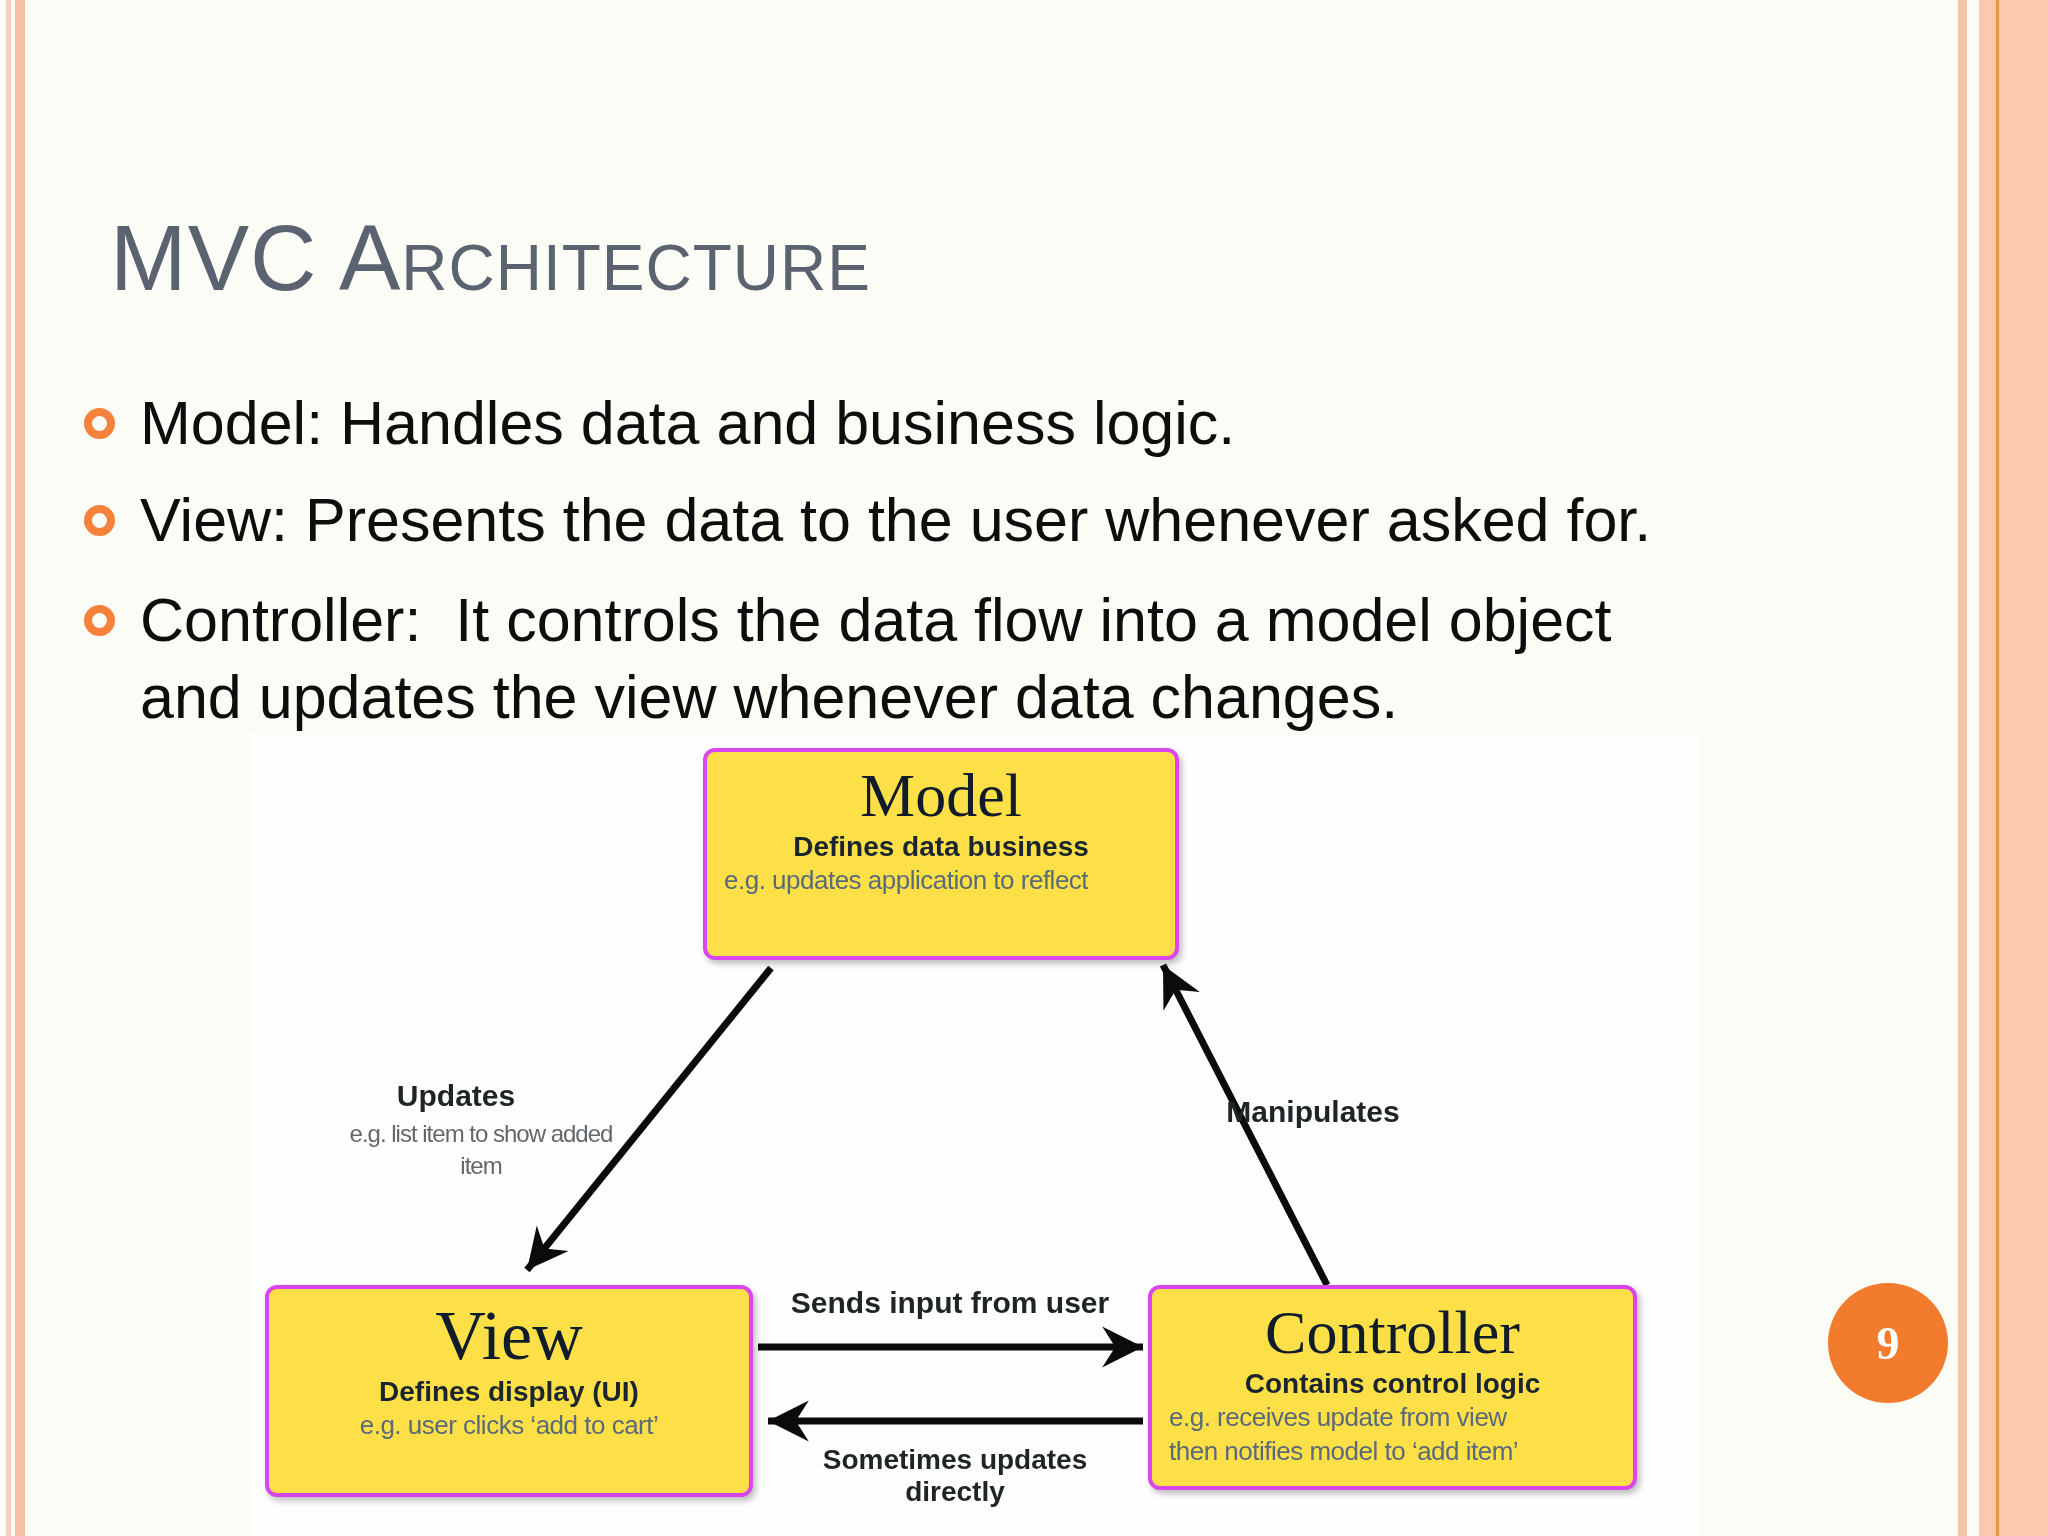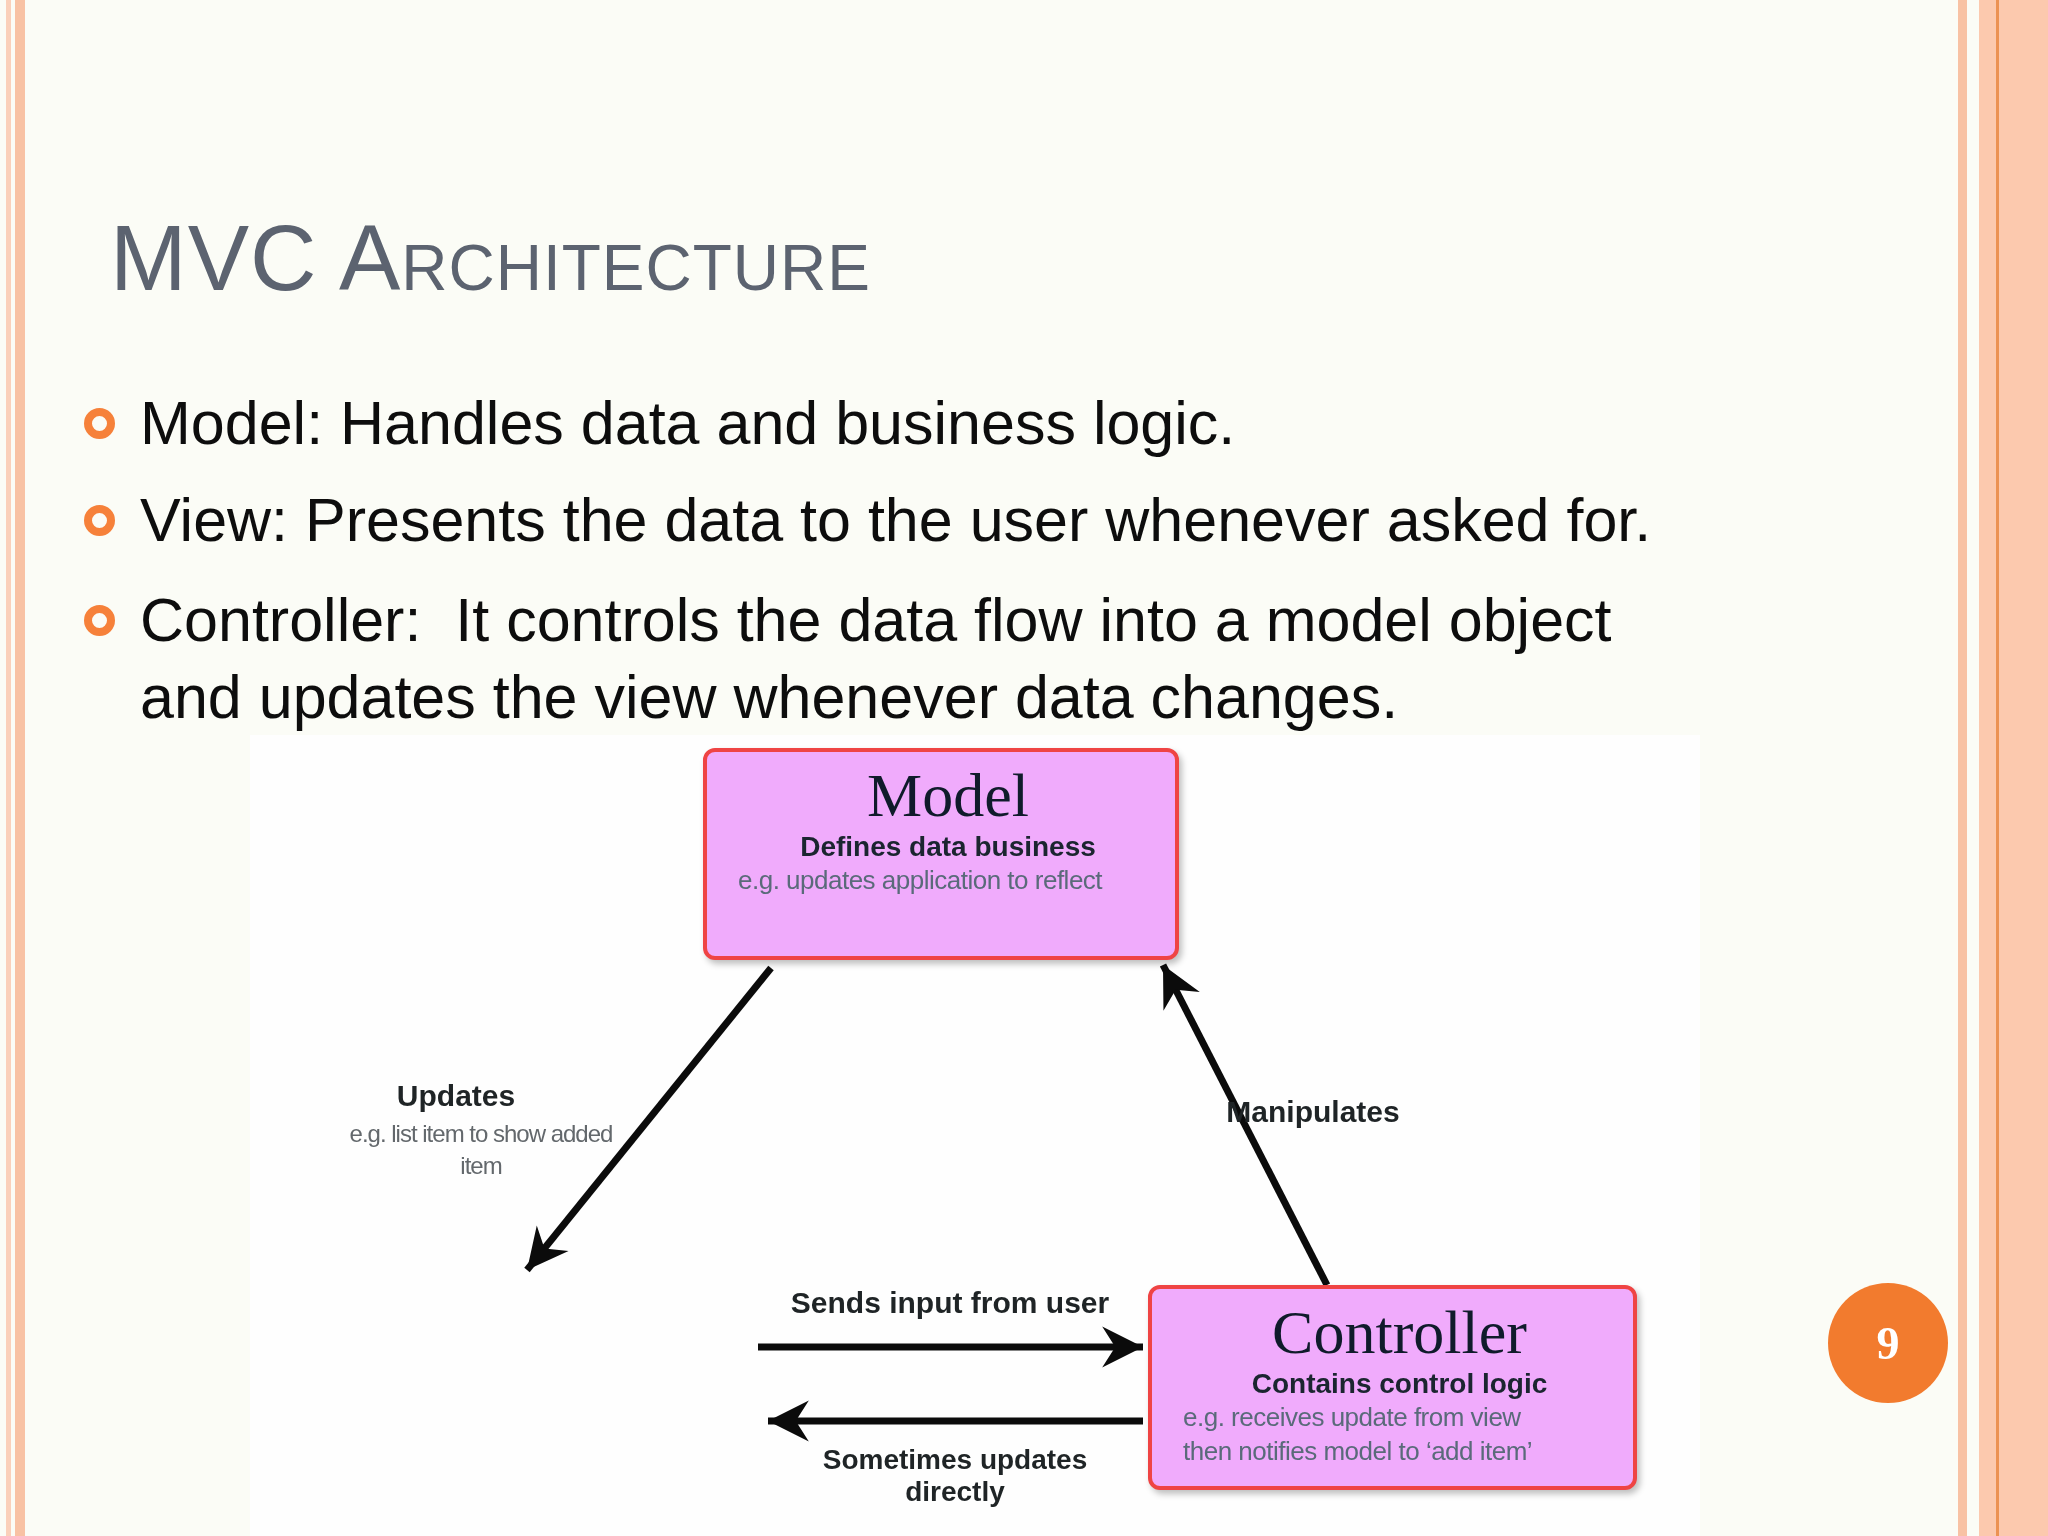--- a/index.html
+++ b/index.html
@@ -25,23 +25,23 @@
   .bullet .term{font-weight:normal;}
   .bullet .desc{white-space:pre-wrap;}
   .b1{top:385px;} .b2{top:482px;} .b3{top:582px;}
   .ring{position:absolute;left:84px;width:15px;height:15px;border-radius:50%;
     border:8px solid #f6813a;background:transparent;}
   .r1{top:408px;} .r2{top:505px;} .r3{top:605px;}
   
   .diagram-bg{position:absolute;left:250px;top:735px;width:1450px;height:801px;
     background:#fefefe;}
   .diagram-svg{position:absolute;left:250px;top:735px;}
-  .node{position:absolute;background:#f0abfc;border:4px solid #ef4444;
+  .node{position:absolute;background:#fde047;border:4px solid #d946ef;
     border-radius:12px;box-sizing:border-box;box-shadow:3px 4px 6px rgba(0,0,0,0.25);
-    text-align:center;color:#101b2b;padding-left:14px;}
+    text-align:center;color:#101b2b;}
   .node-model{left:703px;top:748px;width:476px;height:212px;}
   .node-view{left:265px;top:1285px;width:488px;height:212px;}
   .node-controller{left:1148px;top:1285px;width:489px;height:205px;}
   .node-title{font-family:"Liberation Serif",serif;font-size:62px;line-height:70px;
     margin-top:8px;}
   .node-view .node-title{font-size:70px;line-height:78px;}
   .node-sub{font-size:28px;font-weight:bold;line-height:33px;color:#1b2530;}
   .node-eg{font-size:26px;line-height:34px;color:#5a6a7a;letter-spacing:-0.5px;}
   .eg-left{text-align:left;padding-left:17px;}
   
@@ -96,20 +96,25 @@
     <line x1="508" y1="612" x2="893" y2="612" stroke="#0b0b0b" stroke-width="7" marker-end="url(#ah)"></line>
     <line x1="893" y1="686" x2="518" y2="686" stroke="#0b0b0b" stroke-width="7" marker-end="url(#ah)"></line>
   </svg>
 
   <div class="node node-model">
     <div class="node-title">Model</div>
     <div class="node-sub">Defines data business</div>
     <div class="node-eg eg-left">e.g. updates application to reflect</div>
   </div>
 
+  <div class="node node-view">
+    <div class="node-title">View</div>
+    <div class="node-sub">Defines display (UI)</div>
+    <div class="node-eg">e.g. user clicks ‘add to cart’</div>
+  </div>
 
   <div class="node node-controller">
     <div class="node-title">Controller</div>
     <div class="node-sub">Contains control logic</div>
     <div class="node-eg eg-left">e.g. receives update from view</div>
     <div class="node-eg eg-left">then notifies model to ‘add item’</div>
   </div>
 
   <div class="edge-label lbl-updates">Updates</div>
   <div class="edge-label lbl-updates-sub">e.g. list item to show added item</div>

